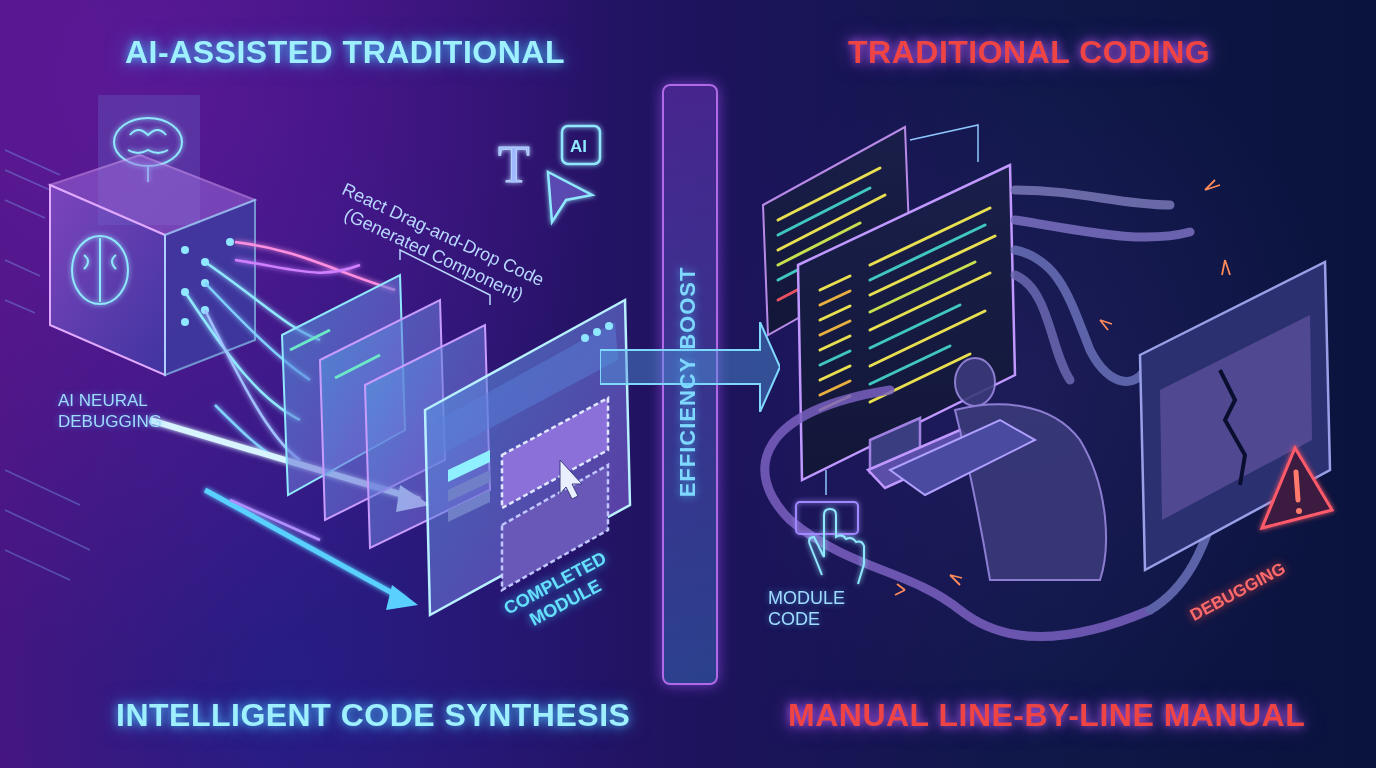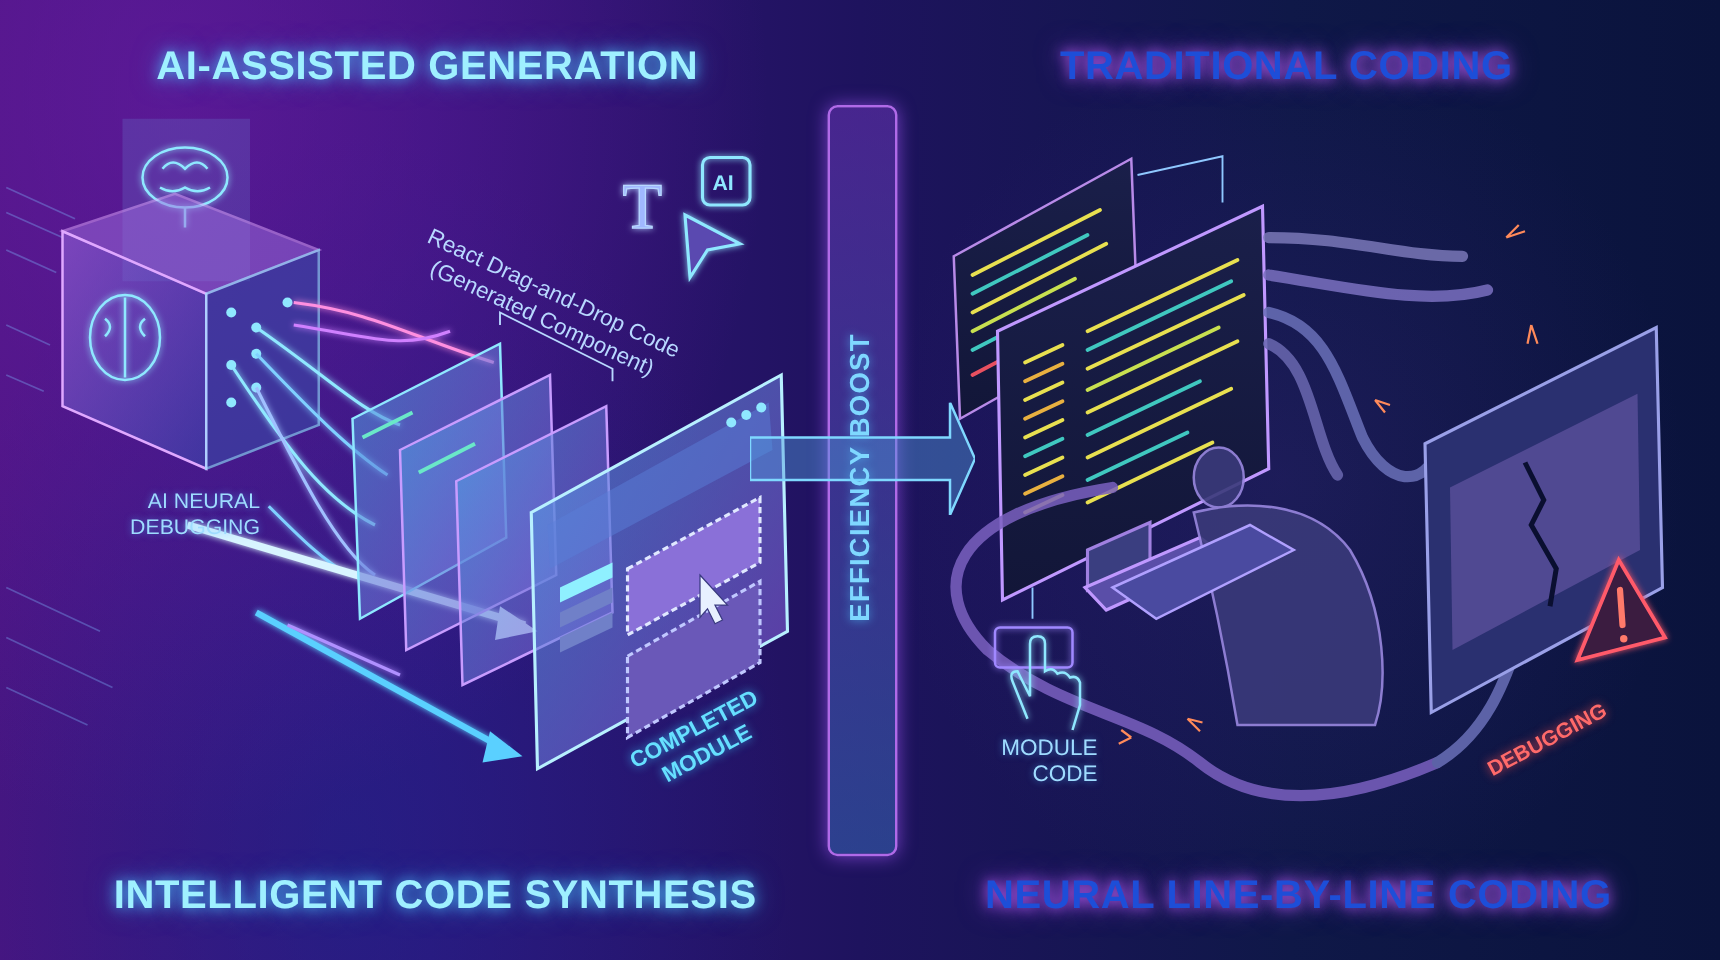--- a/index.html
+++ b/index.html
@@ -8,27 +8,27 @@
     font-family: "Liberation Sans", sans-serif;
     background: linear-gradient(90deg, #4a1480 0%, #35137a 25%, #1e135e 50%, #0f1848 75%, #0a133c 100%);
   }
   .bgglow-l { position:absolute; left:0; top:0; width:700px; height:768px;
     background: radial-gradient(ellipse at 20% 10%, rgba(110,30,170,0.55), transparent 60%),
                 radial-gradient(ellipse at 40% 90%, rgba(20,40,140,0.5), transparent 60%); }
   .bgglow-r { position:absolute; right:0; top:0; width:700px; height:768px;
     background: radial-gradient(ellipse at 50% 50%, rgba(70,40,140,0.25), transparent 65%); }
   .headline { position:absolute; font-weight:bold; letter-spacing:0.5px; white-space:nowrap; }
   .cyan { color:#9ff0ff; text-shadow:0 0 10px rgba(80,200,255,0.9), 0 0 22px rgba(60,160,255,0.6); }
-  .violet { color:#1d4ed8; text-shadow:0 0 10px rgba(200,100,255,0.9), 0 0 22px rgba(170,80,255,0.6); }
+  .violet { color:#ef4444; text-shadow:0 0 10px rgba(200,100,255,0.9), 0 0 22px rgba(170,80,255,0.6); }
   #title-left { left:125px; top:34px; font-size:32px; }
   #title-right { left:848px; top:34px; font-size:32px; }
-  #foot-left { left:91px; top:697px; font-size:32px; }
+  #foot-left { left:116px; top:697px; font-size:32px; }
   #foot-right { left:788px; top:697px; font-size:32px; }
 
-  .label { position:absolute; color:#9fdcff; font-size:17px; line-height:21px; text-align:right; text-shadow:0 0 6px rgba(80,180,255,0.6); }
+  .label { position:absolute; color:#9fdcff; font-size:17px; line-height:21px; text-align:left; text-shadow:0 0 6px rgba(80,180,255,0.6); }
   #neural-label { left:58px; top:390px; width:150px; }
   #manual-label { left:768px; top:588px; width:110px; font-size:18px; }
   .rot { position:absolute; transform-origin:left top; white-space:nowrap; }
   #react-label { left:348px; top:178px; transform:rotate(25deg); color:#b8d8ff; font-size:18px; line-height:22px; text-align:center; }
   #completed-label { left:500px; top:600px; transform:rotate(-28deg); color:#66e0ff; font-size:18px; font-weight:bold; line-height:22px; text-align:center; text-shadow:0 0 8px rgba(60,200,255,0.8); }
   #debug-label { left:1187px; top:608px; transform:rotate(-28deg); color:#ff6a6a; font-size:17px; font-weight:bold; text-shadow:0 0 8px rgba(255,80,80,0.8); }
 
   
   #eff-bar { position:absolute; left:662px; top:84px; width:52px; height:597px; border-radius:8px;
     border:2px solid #b06ae8; background:linear-gradient(180deg, rgba(120,60,200,0.45), rgba(60,120,200,0.45));
@@ -229,24 +229,24 @@
   </g>
   <line x1="826" y1="470" x2="826" y2="495" stroke="#8fc8ff" stroke-width="1.5"></line>
 </svg>
 
 <div id="eff-bar"></div>
 <svg id="eff-arrow" width="180" height="90">
   <polygon points="0,28 160,28 160,0 180,45 160,90 160,62 0,62" fill="rgba(80,150,220,0.45)" stroke="#7fd8ff" stroke-width="2"></polygon>
 </svg>
 <div id="eff-text">EFFICIENCY BOOST</div>
 
-<div id="title-left" class="headline cyan">AI-ASSISTED GENERATION</div>
+<div id="title-left" class="headline cyan">AI-ASSISTED TRADITIONAL</div>
 <div id="title-right" class="headline violet">TRADITIONAL CODING</div>
 <div id="foot-left" class="headline cyan">INTELLIGENT CODE SYNTHESIS</div>
-<div id="foot-right" class="headline violet">NEURAL LINE-BY-LINE CODING</div>
+<div id="foot-right" class="headline violet">MANUAL LINE-BY-LINE MANUAL</div>
 
 <div id="neural-label" class="label">
   <div>AI NEURAL</div>
   <div>DEBUGGING</div>
 </div>
 <div id="react-label" class="rot">
   <div>React Drag-and-Drop Code</div>
   <div>(Generated Component)</div>
 </div>
 <div id="completed-label" class="rot">

